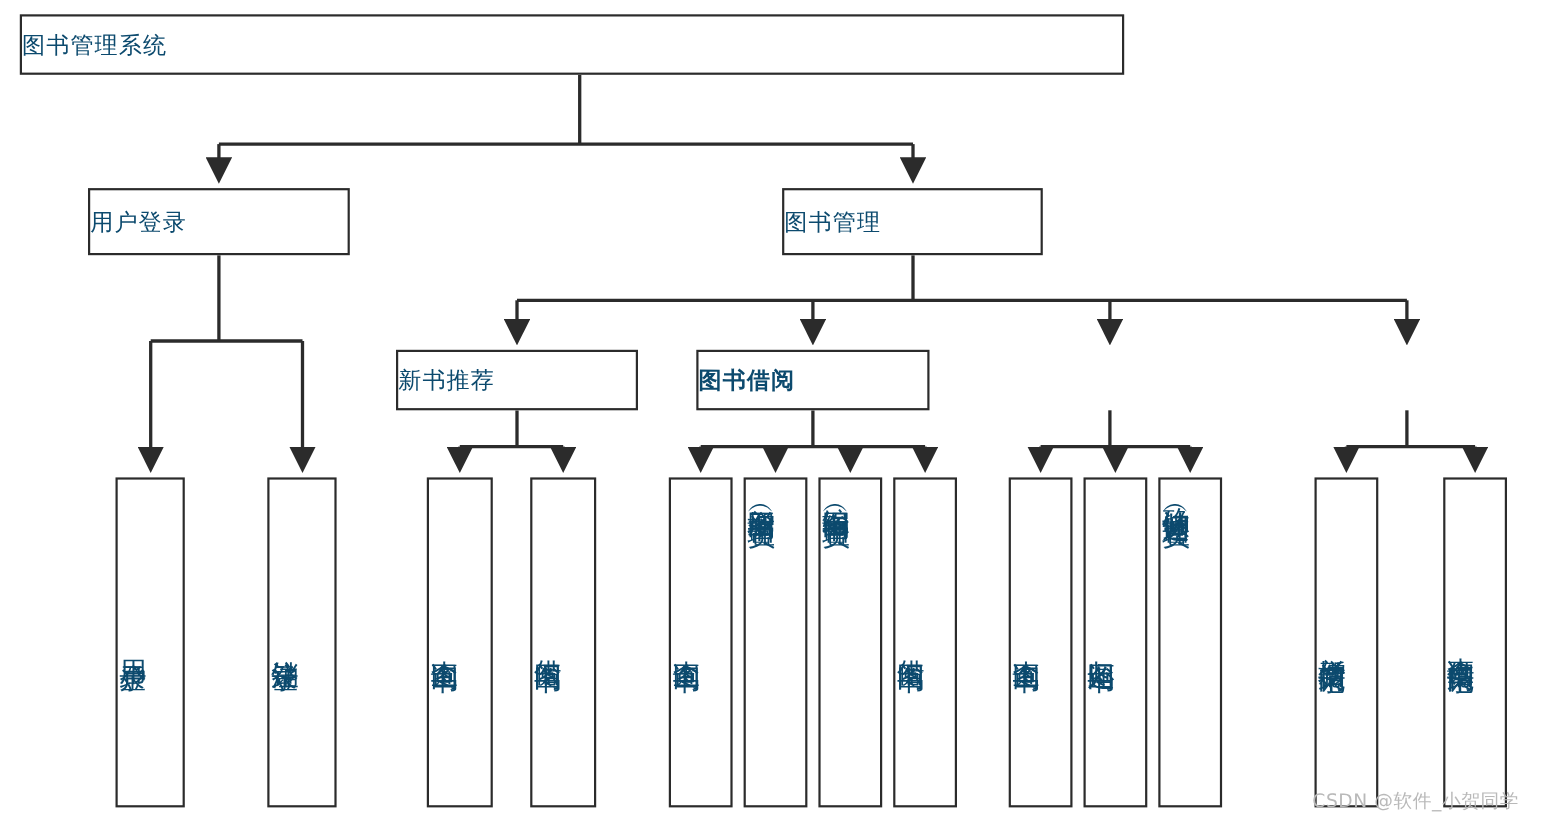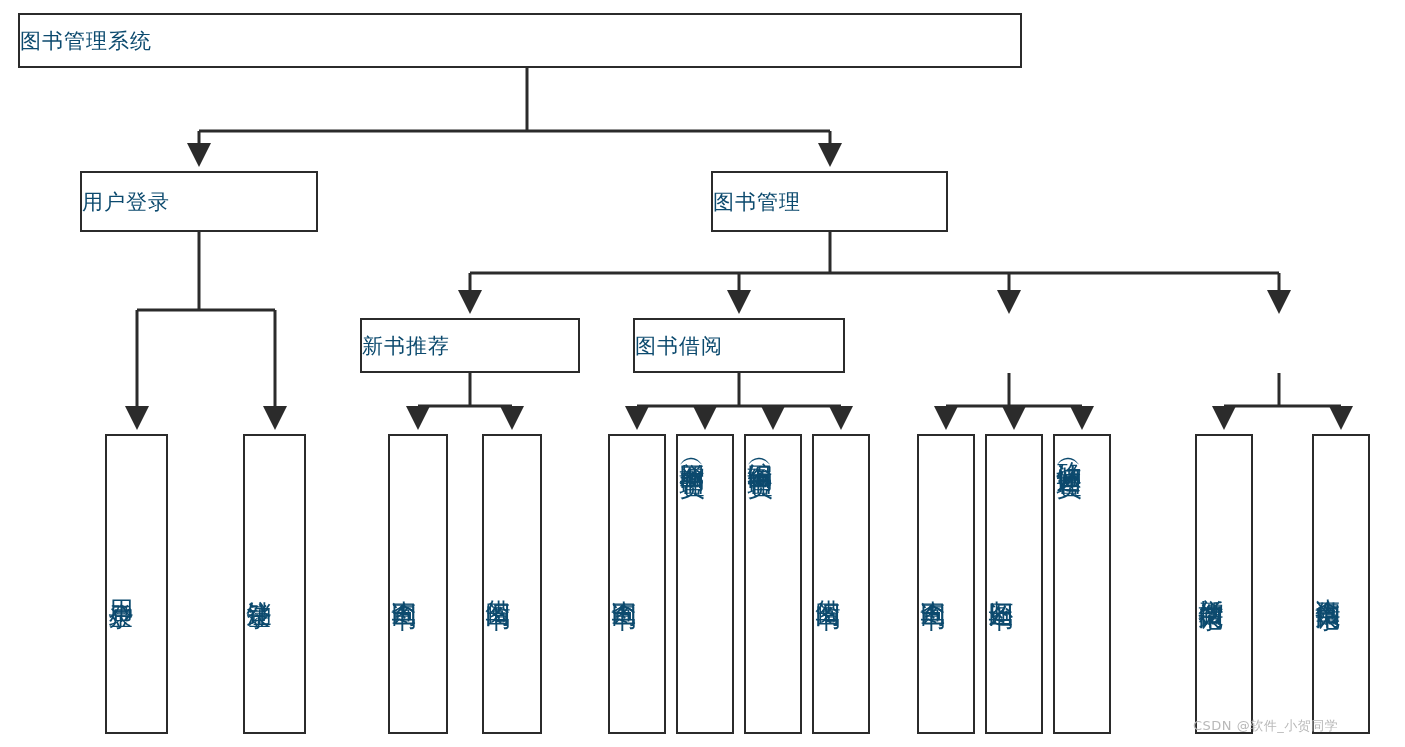--- a/index.html
+++ b/index.html
@@ -55,21 +55,21 @@
   .node.vert.center .vlabel {
     margin-top: auto;
     margin-bottom: auto;
   }
   .node.vert.center {
     align-items: center;
     padding-top: 0;
   }
   .watermark {
     position: absolute;
-    font-size: 13px;
+    font-size: 17px;
     color: #b9b9b9;
     white-space: nowrap;
     letter-spacing: 0.5px;
   }
 </style>
 </head>
 <body>
 
 <div id="canvas">
 
@@ -130,21 +130,21 @@
   <div class="node horiz" id="node-l2-0" style="left: 80px; top: 171px; width: 238px; height: 61px;">
     <span>用户登录</span>
   </div>
   <div class="node horiz" id="node-l3-0" style="left: 360px; top: 318px; width: 220px; height: 55px;">
     <span>新书推荐</span>
   </div>
 
   <div class="node horiz" id="node-l2-1" style="left: 711px; top: 171px; width: 237px; height: 61px;">
     <span>图书管理</span>
   </div>
-  <div class="node horiz" id="node-l3-1" style="left: 633px; top: 318px; width: 212px; height: 55px;">
+  <div class="node horiz" id="node-l3-1" style="left: 633px; top: 318px; width: 212px; height: 55px; font-weight: bold;">
     <span>图书借阅</span>
   </div>
 
   <div class="node vert center" id="node-leaf-0" style="left: 105px; top: 434px; width: 63px; height: 300px;">
     <span class="vlabel">用户登录</span>
   </div>
   <div class="node vert center" id="node-leaf-1" style="left: 243px; top: 434px; width: 63px; height: 300px;">
     <span class="vlabel">注销登录</span>
   </div>
   <div class="node vert center" id="node-leaf-2" style="left: 388px; top: 434px; width: 60px; height: 300px;">

